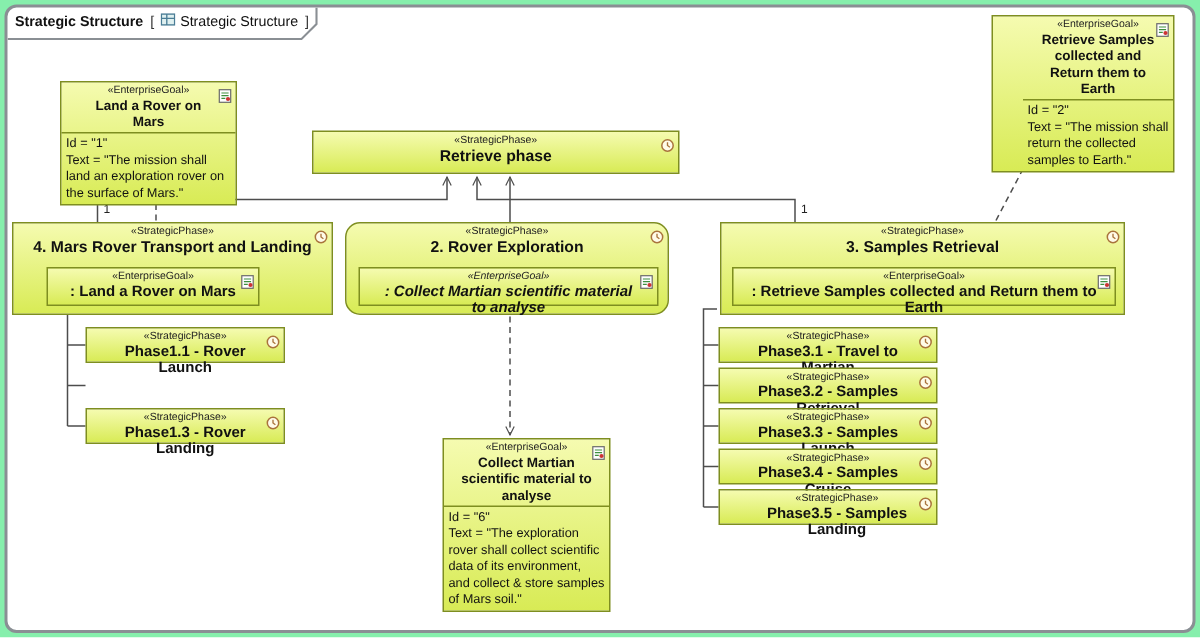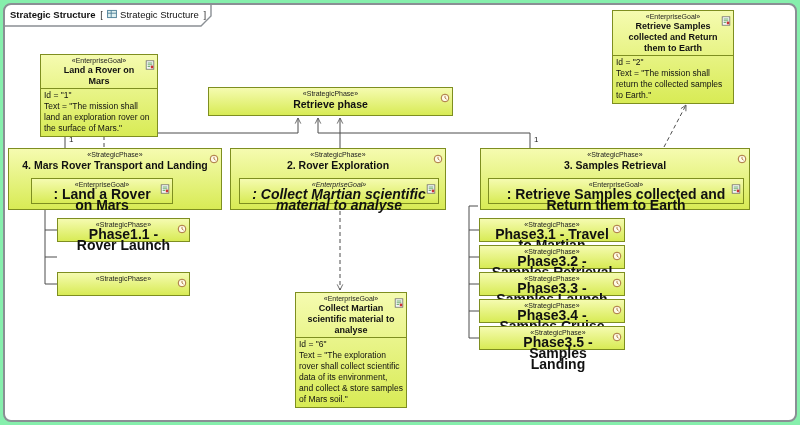--- a/index.html
+++ b/index.html
@@ -18,21 +18,21 @@
   .ft-bracket { color: #333; padding: 0 2px; }
   .ft-icon svg { vertical-align: -1px; }
 
   
   .node { position: absolute;
           border: 1px solid var(--node-border, #7e8e20);
           background: linear-gradient(180deg, var(--node-fill-top, #f5fbb0) 0%, var(--node-fill-bottom, #d8eb55) 100%); }
   .stereo { font-size: 7px; line-height: 9px; text-align: center; padding-top: 1px; color: #222; }
   .name   { font-weight: bold; font-size: 9px; line-height: 11px; text-align: center; padding: 0 11px 1px; }
   .name-lg { font-size: 10.5px; line-height: 13px; }
-  .name-sm { font-size: 14px; line-height: 11px; }
+  .name-sm { font-size: 10px; line-height: 11px; }
   .note { border-top: 1px solid var(--node-border, #7e8e20); font-size: 8.5px; line-height: 11px;
           text-align: left; padding: 1px 3px 2px; white-space: pre-line; }
   .icon { position: absolute; top: 1px; right: 2px; width: 10px; height: 10px; }
 
   
   .edges { position: absolute; left: 0; top: 0; pointer-events: none; }
   .edges path { fill: none; stroke: var(--edge, #4d4d4d); stroke-width: 1; }
   .edges path.dashed { stroke-dasharray: 4 3; }
   .edges path.arrow { marker-end: url(#oarrow); }
   .mult { position: absolute; font-size: 8px; line-height: 9px; color: #222; }
@@ -99,21 +99,21 @@
   <div class="node" style="left:40px;top:54px;width:118px;">
     <span class="icon"><svg width="10" height="10">
           <use href="#ic-goal"></use>
         </svg></span>
     <div class="stereo">«EnterpriseGoal»</div>
     <div class="name">Land a Rover on Mars</div>
     <div class="note">Id = "1"
 Text = "The mission shall land an exploration rover on the surface of Mars."</div>
   </div>
 
-  <div class="node" style="left:612px;top:10px;width:122px;">
+  <div class="node" style="left:661px;top:10px;width:122px;padding-left:20px;">
     <span class="icon"><svg width="10" height="10">
           <use href="#ic-goal"></use>
         </svg></span>
     <div class="stereo">«EnterpriseGoal»</div>
     <div class="name">Retrieve Samples collected and Return them to Earth</div>
     <div class="note">Id = "2"
 Text = "The mission shall return the collected samples to Earth."</div>
   </div>
 
   <div class="node" style="left:208px;top:87px;width:245px;height:29px;">
@@ -132,21 +132,21 @@
     <div class="name name-lg">4. Mars Rover Transport and Landing</div>
     <div class="node" style="left:22px;top:29px;width:142px;height:26px;">
       <span class="icon"><svg width="10" height="10">
             <use href="#ic-goal"></use>
           </svg></span>
       <div class="stereo">«EnterpriseGoal»</div>
       <div class="name name-sm">: Land a Rover on Mars</div>
     </div>
   </div>
 
-  <div class="node" style="left:230px;top:148px;width:216px;height:62px;">
+  <div class="node" style="left:230px;top:148px;width:216px;height:62px;border-radius:10px;">
     <span class="icon"><svg width="10" height="10">
           <use href="#ic-clock"></use>
         </svg></span>
     <div class="stereo">«StrategicPhase»</div>
     <div class="name name-lg">2. Rover Exploration</div>
     <div class="node" style="left:8px;top:29px;width:200px;height:26px;font-style:italic;">
       <span class="icon"><svg width="10" height="10">
             <use href="#ic-goal"></use>
           </svg></span>
       <div class="stereo">«EnterpriseGoal»</div>
@@ -174,20 +174,21 @@
           <use href="#ic-clock"></use>
         </svg></span>
     <div class="stereo">«StrategicPhase»</div>
     <div class="name name-sm">Phase1.1 - Rover Launch</div>
   </div>
   <div class="node" style="left:57px;top:272px;width:133px;height:24px;">
     <span class="icon"><svg width="10" height="10">
           <use href="#ic-clock"></use>
         </svg></span>
     <div class="stereo">«StrategicPhase»</div>
+    <div class="name name-sm">Phase1.3 - Rover Landing</div>
   </div>
 
   <div class="node" style="left:295px;top:292px;width:112px;">
     <span class="icon"><svg width="10" height="10">
           <use href="#ic-goal"></use>
         </svg></span>
     <div class="stereo">«EnterpriseGoal»</div>
     <div class="name">Collect Martian scientific material to analyse</div>
     <div class="note">Id = "6"
 Text = "The exploration rover shall collect scientific data of its environment, and collect &amp; store samples of Mars soil."</div>

